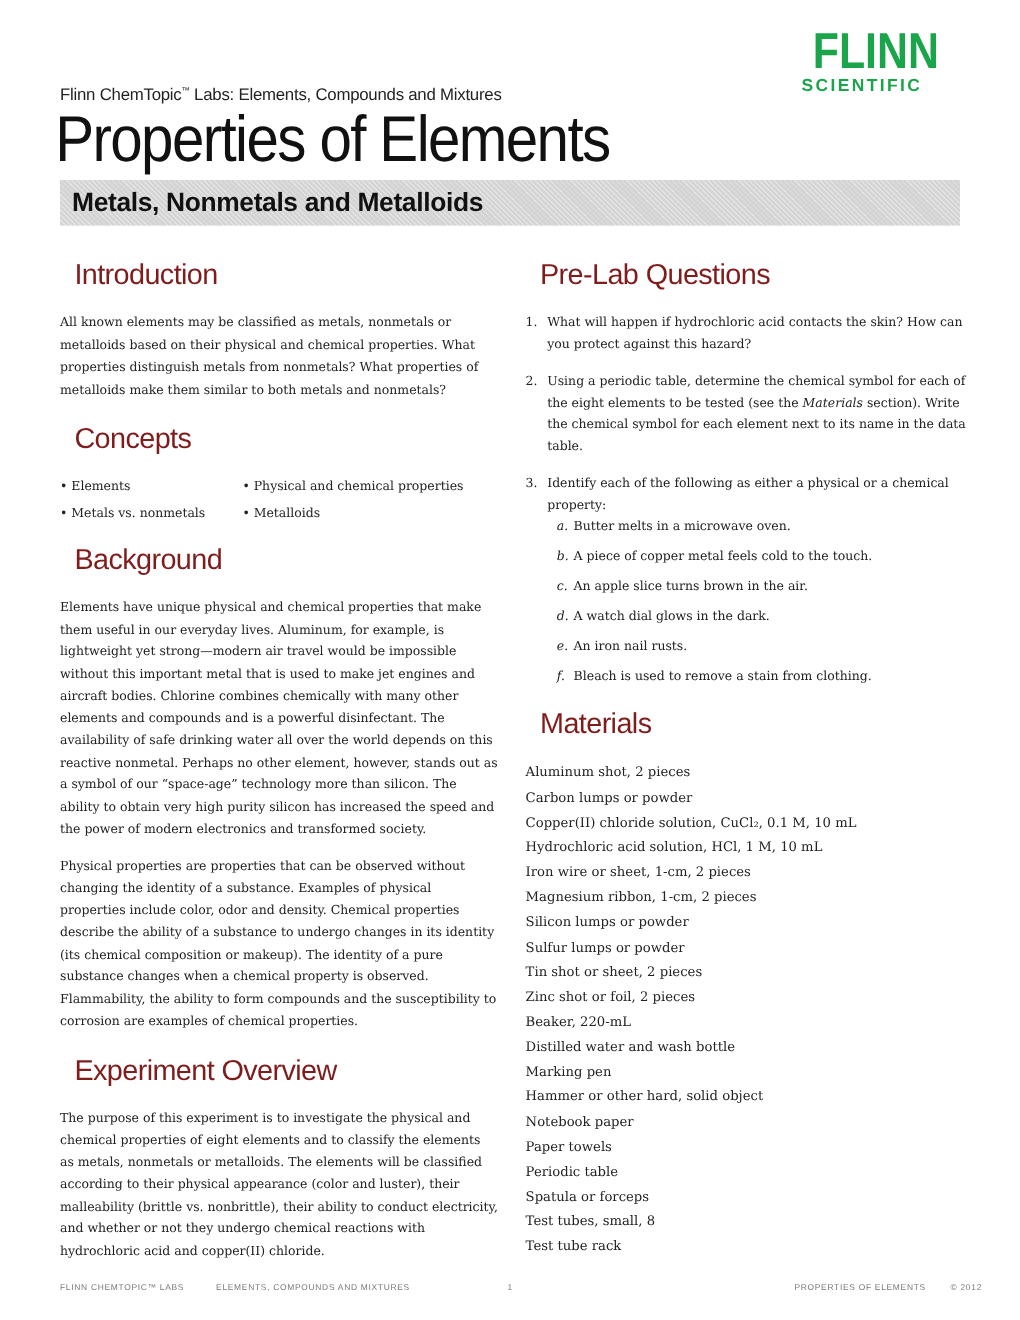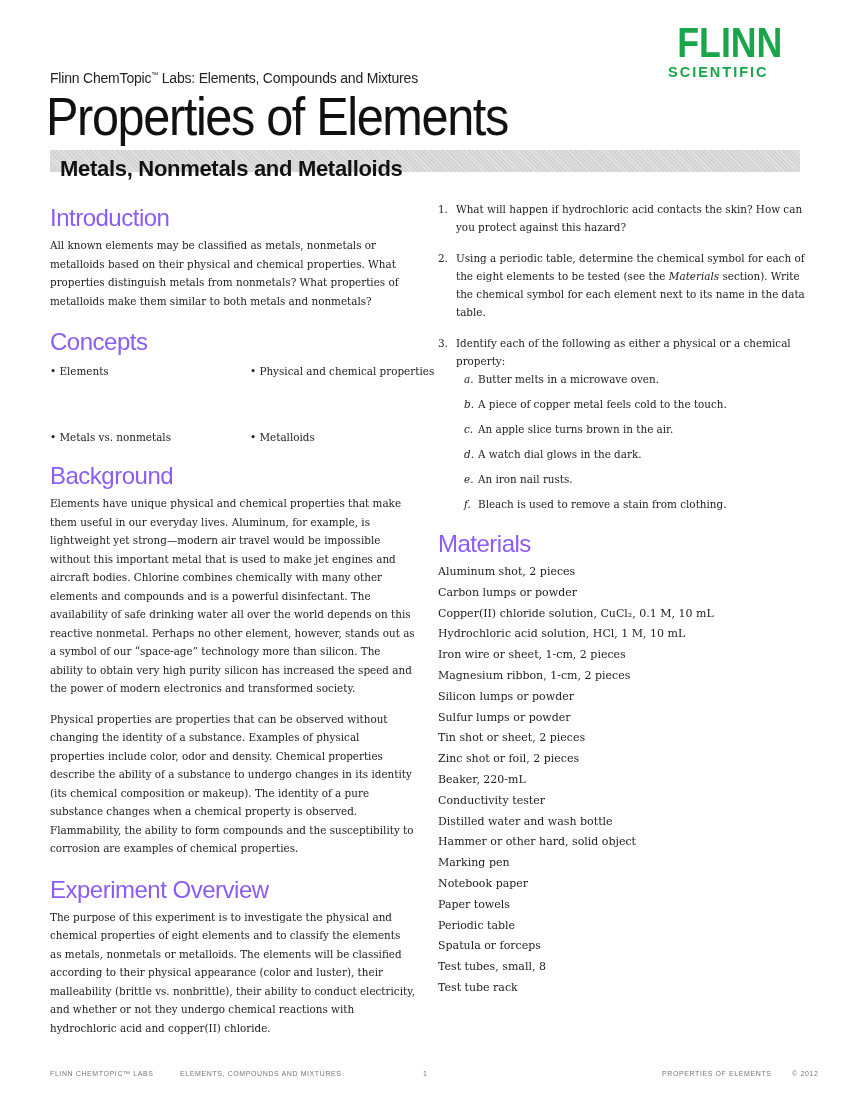--- a/index.html
+++ b/index.html
@@ -5,31 +5,31 @@
   html, body { margin: 0; padding: 0; background: #ffffff; }
   body { width: 850px; height: 1100px; position: relative; overflow: hidden; color: #111; }
 
   .logo { position: absolute; left: 668px; top: 24px; width: 140px; color: #1aa54a; font-family: "Liberation Sans", sans-serif; font-weight: bold; }
   .logo .l1 { font-size: 42px; line-height: 38px; letter-spacing: 0px; transform: scaleX(0.85); display: inline-block; }
   .logo .l2 { font-size: 14.5px; line-height: 16px; letter-spacing: 2px; margin-top: 2px; }
 
   .series { position: absolute; left: 50px; top: 70px; font-family: "Liberation Sans", sans-serif; font-size: 14px; color: #222; letter-spacing: -0.2px; }
   .series sup { font-size: 7px; }
   .title { position: absolute; left: 46px; top: 86px; font-family: "Liberation Sans", sans-serif; font-size: 54px; line-height: 60px; color: #111; letter-spacing: -1.5px; transform: scaleX(0.9); transform-origin: left; }
-  .banner { position: absolute; left: 50px; top: 150px; width: 750px; height: 22px; background: #d4d4d4;
+  .banner { position: absolute; left: 50px; top: 150px; width: 750px; height: 38px; background: #d4d4d4;
     background-image: repeating-linear-gradient(45deg, rgba(255,255,255,0.35) 0 1px, transparent 1px 3px); }
   .banner span { position: absolute; left: 10px; top: 6px; font-family: "Liberation Sans", sans-serif; font-weight: bold; font-size: 22px; color: #111; letter-spacing: -0.3px; }
 
   .col { position: absolute; top: 200px; }
   .left { left: 50px; width: 365px; }
   .right { left: 438px; width: 370px; }
-  h2 { font-family: "Liberation Sans", sans-serif; font-weight: normal; font-size: 24px; margin: 0; color: #8b5cf6; letter-spacing: -0.5px; line-height: 36px; }
+  h2 { font-family: "Liberation Sans", sans-serif; font-weight: normal; font-size: 24px; margin: 12px; color: #7f1d1d; letter-spacing: -0.5px; line-height: 36px; }
   p { margin: 0; font-family: "DejaVu Serif", "Liberation Serif", serif; font-size: 10.4px; line-height: 18.5px; color: #222; text-align: left; }
 
-  .concepts { display: grid; grid-template-columns: 152px 200px; row-gap: 5px; font-family: "DejaVu Serif", serif; font-size: 10.4px; line-height: 18px; color: #222; margin-top: 2px; gap: 48px; }
+  .concepts { display: grid; grid-template-columns: 152px 200px; row-gap: 5px; font-family: "DejaVu Serif", serif; font-size: 10.4px; line-height: 18px; color: #222; margin-top: 2px; }
 
   ol.q { margin: 0; padding: 0; list-style: none; }
   ol.q li { position: relative; padding-left: 18px; font-family: "DejaVu Serif", serif; font-size: 10.4px; line-height: 18px; color: #222; margin-bottom: 13px; }
   ol.q li .num { position: absolute; left: 0; top: 0; }
   .sub { list-style: none; margin: 2px 0 0 0; padding: 0; }
   .sub li { padding-left: 22px !important; margin-bottom: 7px !important; }
   .sub li .num { left: 8px !important; font-style: italic; }
 
   .mat { list-style: none; margin: 0; padding: 0; }
   .mat li { font-family: "DejaVu Serif", serif; font-size: 11px; line-height: 20.8px; color: #222; }
@@ -75,20 +75,21 @@
   </section>
 
   <section style="margin-top:14px;">
     <h2>Experiment Overview</h2>
     <p>The purpose of this experiment is to investigate the physical and chemical properties of eight elements and to classify the elements as metals, nonmetals or metalloids. The elements will be classified according to their physical appearance (color and luster), their malleability (brittle vs. nonbrittle), their ability to conduct electricity, and whether or not they undergo chemical reactions with hydrochloric acid and copper(II) chloride.</p>
   </section>
 </div>
 
 <div class="col right">
   <section>
+    <h2>Pre-Lab Questions</h2>
     <ol class="q">
       <li><span class="num">1.</span><span>What will happen if hydrochloric acid contacts the skin? How can you protect against this hazard?</span></li>
       <li><span class="num">2.</span><span>Using a periodic table, determine the chemical symbol for each of the eight elements to be tested (see the </span><em>Materials</em><span> section). Write the chemical symbol for each element next to its name in the data table.</span></li>
       <li><span class="num">3.</span><span>Identify each of the following as either a physical or a chemical property:</span>
         <ol class="q sub">
           <li><span class="num">a.</span><span>Butter melts in a microwave oven.</span></li>
           <li><span class="num">b.</span><span>A piece of copper metal feels cold to the touch.</span></li>
           <li><span class="num">c.</span><span>An apple slice turns brown in the air.</span></li>
           <li><span class="num">d.</span><span>A watch dial glows in the dark.</span></li>
           <li><span class="num">e.</span><span>An iron nail rusts.</span></li>
@@ -105,24 +106,23 @@
         <li>Carbon lumps or powder</li>
         <li>Copper(II) chloride solution, CuCl₂, 0.1 M, 10 mL</li>
         <li>Hydrochloric acid solution, HCl, 1 M, 10 mL</li>
         <li>Iron wire or sheet, 1-cm, 2 pieces</li>
         <li>Magnesium ribbon, 1-cm, 2 pieces</li>
         <li>Silicon lumps or powder</li>
         <li>Sulfur lumps or powder</li>
         <li>Tin shot or sheet, 2 pieces</li>
         <li>Zinc shot or foil, 2 pieces</li>
         <li>Beaker, 220-mL</li>
-        <li>Conductivity tester</li>
         <li>Distilled water and wash bottle</li>
+        <li>Marking pen</li>
         <li>Hammer or other hard, solid object</li>
-        <li>Marking pen</li>
         <li>Notebook paper</li>
         <li>Paper towels</li>
         <li>Periodic table</li>
         <li>Spatula or forceps</li>
         <li>Test tubes, small, 8</li>
         <li>Test tube rack</li>
       </ul>
   </section>
 </div>
 

